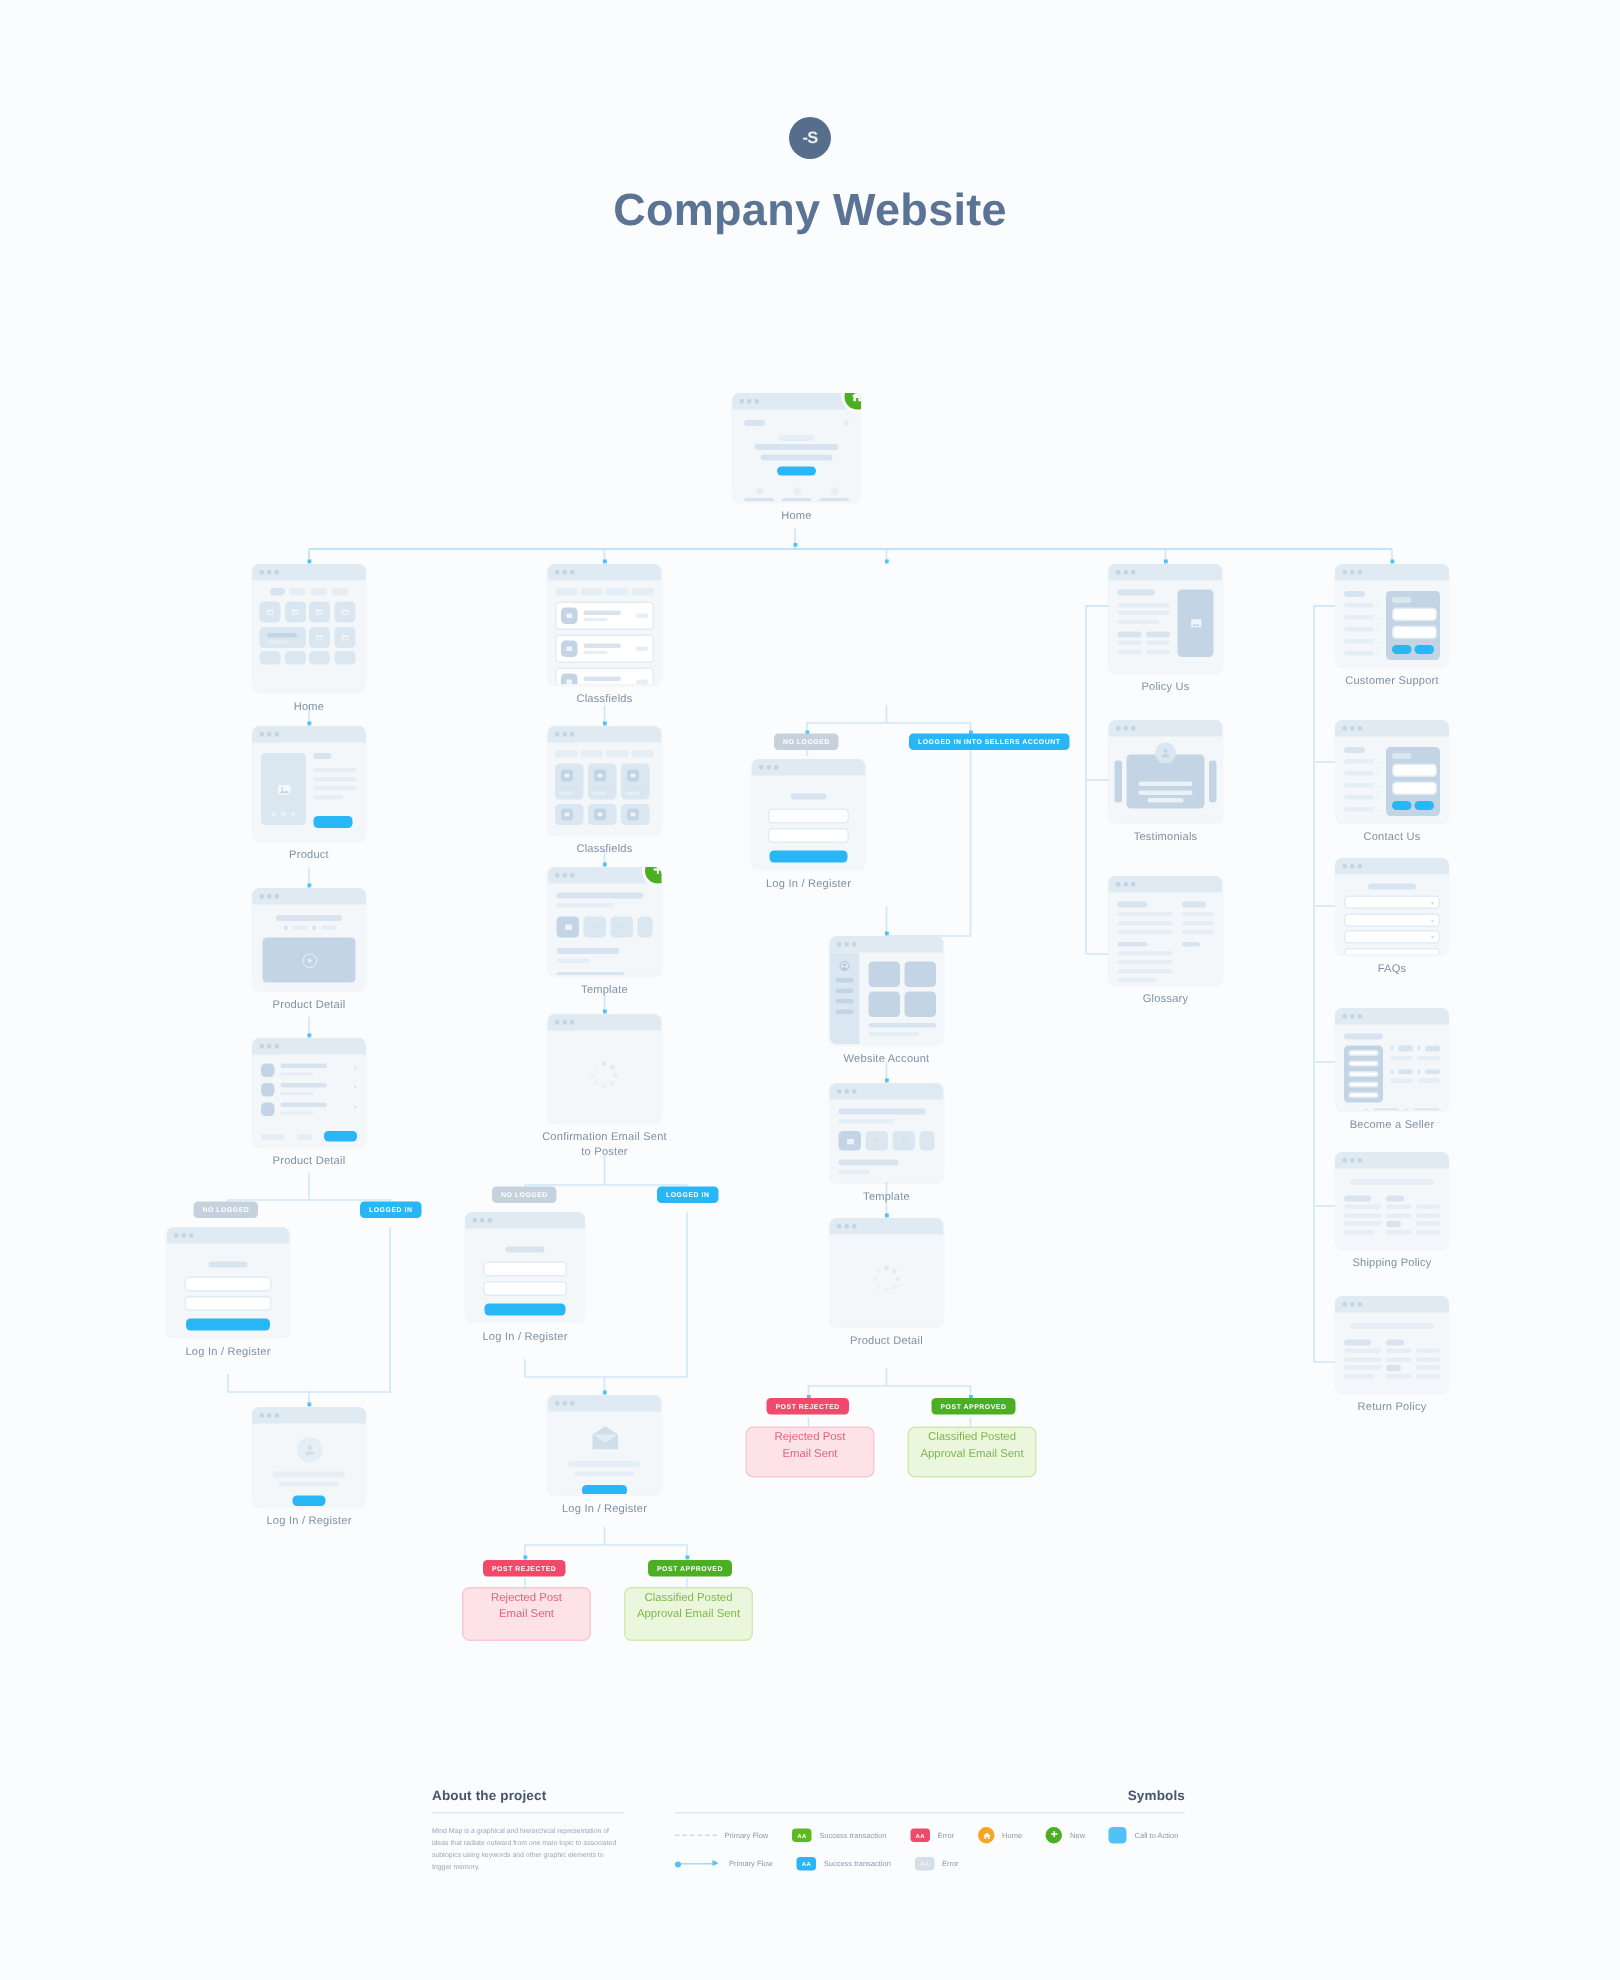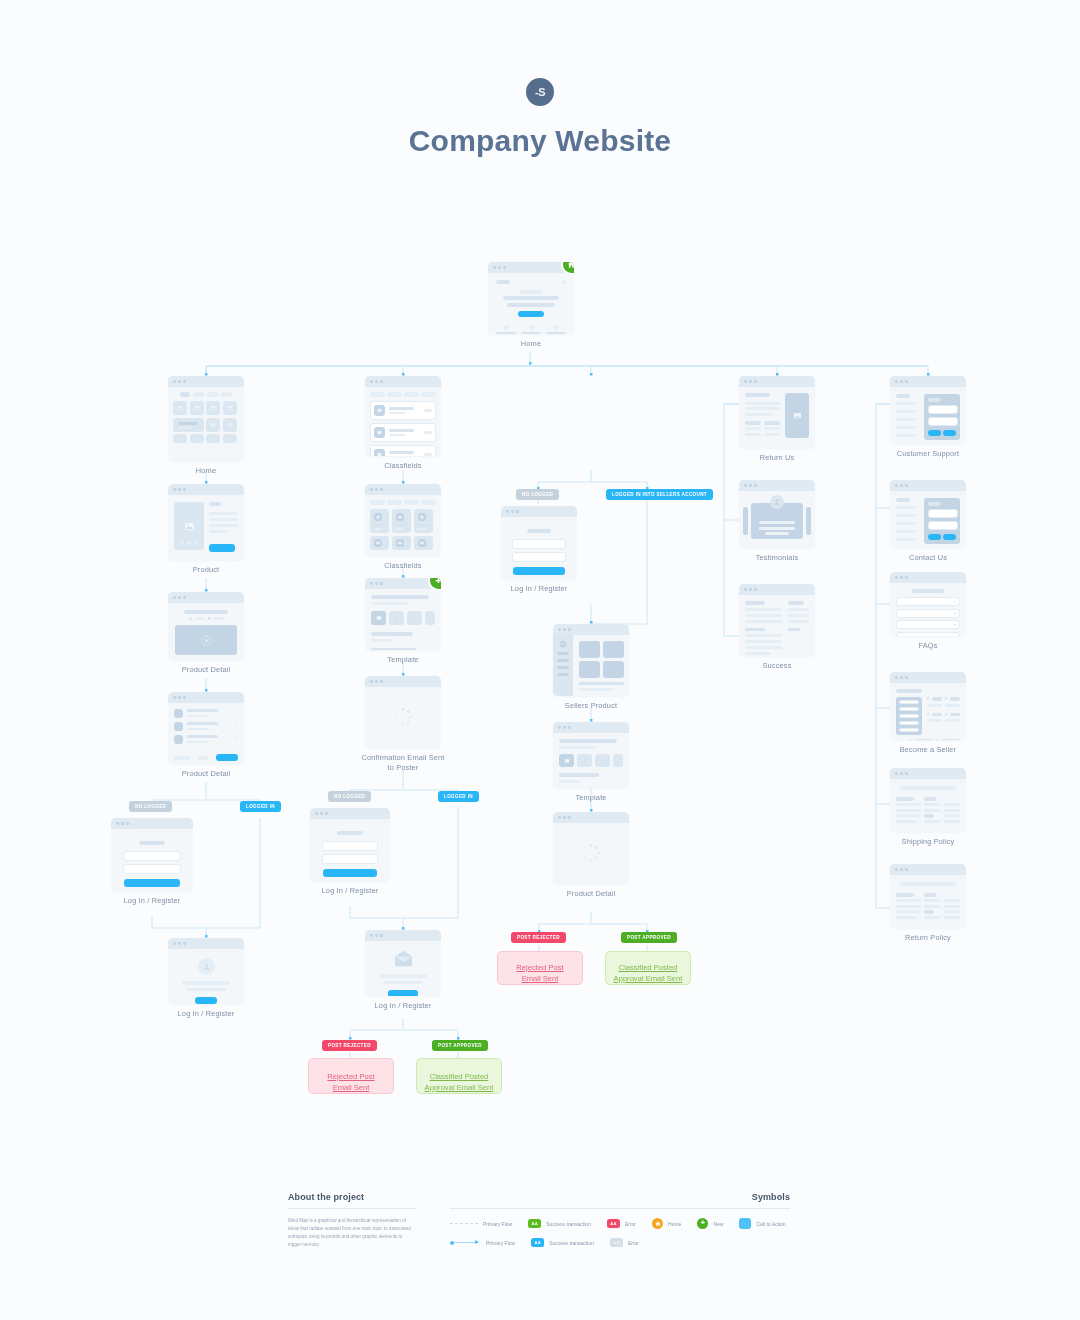--- a/index.html
+++ b/index.html
@@ -59,22 +59,22 @@
     color:#fff;letter-spacing:.35px;display:flex;align-items:center;justify-content:center;
     height:11px;padding:0 6px;white-space:nowrap;
   }
   .pill.gray{background:#c5d2dd;}
   .pill.blue{background:#29b6f6;}
   .pill.red{background:#f2496b;}
   .pill.green{background:#4caf23;}
 
   
   .emailbox{
-    position:absolute;border-radius:5px;display:flex;align-items:center;justify-content:flex-end;
-    text-align:center;font-size:7.6px;line-height:1.45;text-decoration:underline;
+    position:absolute;border-radius:5px;display:flex;align-items:center;justify-content:flex-start;
+    text-align:center;font-size:7.6px;line-height:1.45;
   }
   .emailbox.red{background:#fde3e7;border:1px solid #f8c9d2;color:#e8607f;}
   .emailbox.green{background:#eaf7dc;border:1px solid #cfeab0;color:#7fb74a;}
 
   
   .cbadge{
     position:absolute;width:17px;height:17px;border-radius:50%;
     display:flex;align-items:center;justify-content:center;
     border:2px solid #fbfcfd;
   }
@@ -757,21 +757,21 @@
           </div>
           <div class="row" style="gap:3px;margin-top:3px;">
             <span class="box" style="width:21px;height:17px;"></span>
             <span class="box" style="width:21px;height:17px;"></span>
           </div>
           <span class="l" style="width:100%;height:3px;margin-top:4px;"></span>
           <span class="l2" style="width:75%;height:3px;margin-top:2.5px;"></span>
         </div>
       </div>
     </div>
-    <div class="nlabel">Sellers Product</div>
+    <div class="nlabel">Website Account</div>
   </div>
 
   <div class="node" style="left:553px;top:722px;width:76px;">
     <div class="card" style="width:76px;height:66px;">
       <div class="bar">
           <i></i>
           <i></i>
           <i></i>
         </div>
       <div class="body" style="padding:6px;">
@@ -859,21 +859,21 @@
           </div>
         </div>
         <span class="box imgico" style="width:24px;height:45px;">
           <svg width="9" height="9" viewBox="0 0 24 24" fill="#eef4f9">
               <rect x="3" y="5" width="18" height="14" rx="1.5"></rect>
               <path d="M5.5 17l4-4.5 3 3 3-2.5L18.5 17z" fill="#c3d5e5"></path>
             </svg>
         </span>
       </div>
     </div>
-    <div class="nlabel">Return Us</div>
+    <div class="nlabel">Policy Us</div>
   </div>
 
   <div class="node" style="left:739px;top:480px;width:76px;">
     <div class="card" style="width:76px;height:68px;">
       <div class="bar">
           <i></i>
           <i></i>
           <i></i>
         </div>
       <div class="body" style="padding:12px 4px;position:relative;">
@@ -918,21 +918,21 @@
         </div>
         <div style="flex:1;display:flex;flex-direction:column;gap:3px;">
           <span class="l" style="width:75%;height:3.5px;"></span>
           <span class="l2" style="width:100%;height:3px;"></span>
           <span class="l2" style="width:100%;height:3px;"></span>
           <span class="l2" style="width:100%;height:3px;"></span>
           <span class="l" style="width:60%;height:3.5px;margin-top:2px;"></span>
         </div>
       </div>
     </div>
-    <div class="nlabel">Success</div>
+    <div class="nlabel">Glossary</div>
   </div>
 
   <div class="node" style="left:890px;top:376px;width:76px;">
     <div class="card" style="width:76px;height:68px;">
       <div class="bar">
           <i></i>
           <i></i>
           <i></i>
         </div>
       <div class="body" style="padding:7px 6px;display:flex;gap:5px;">

